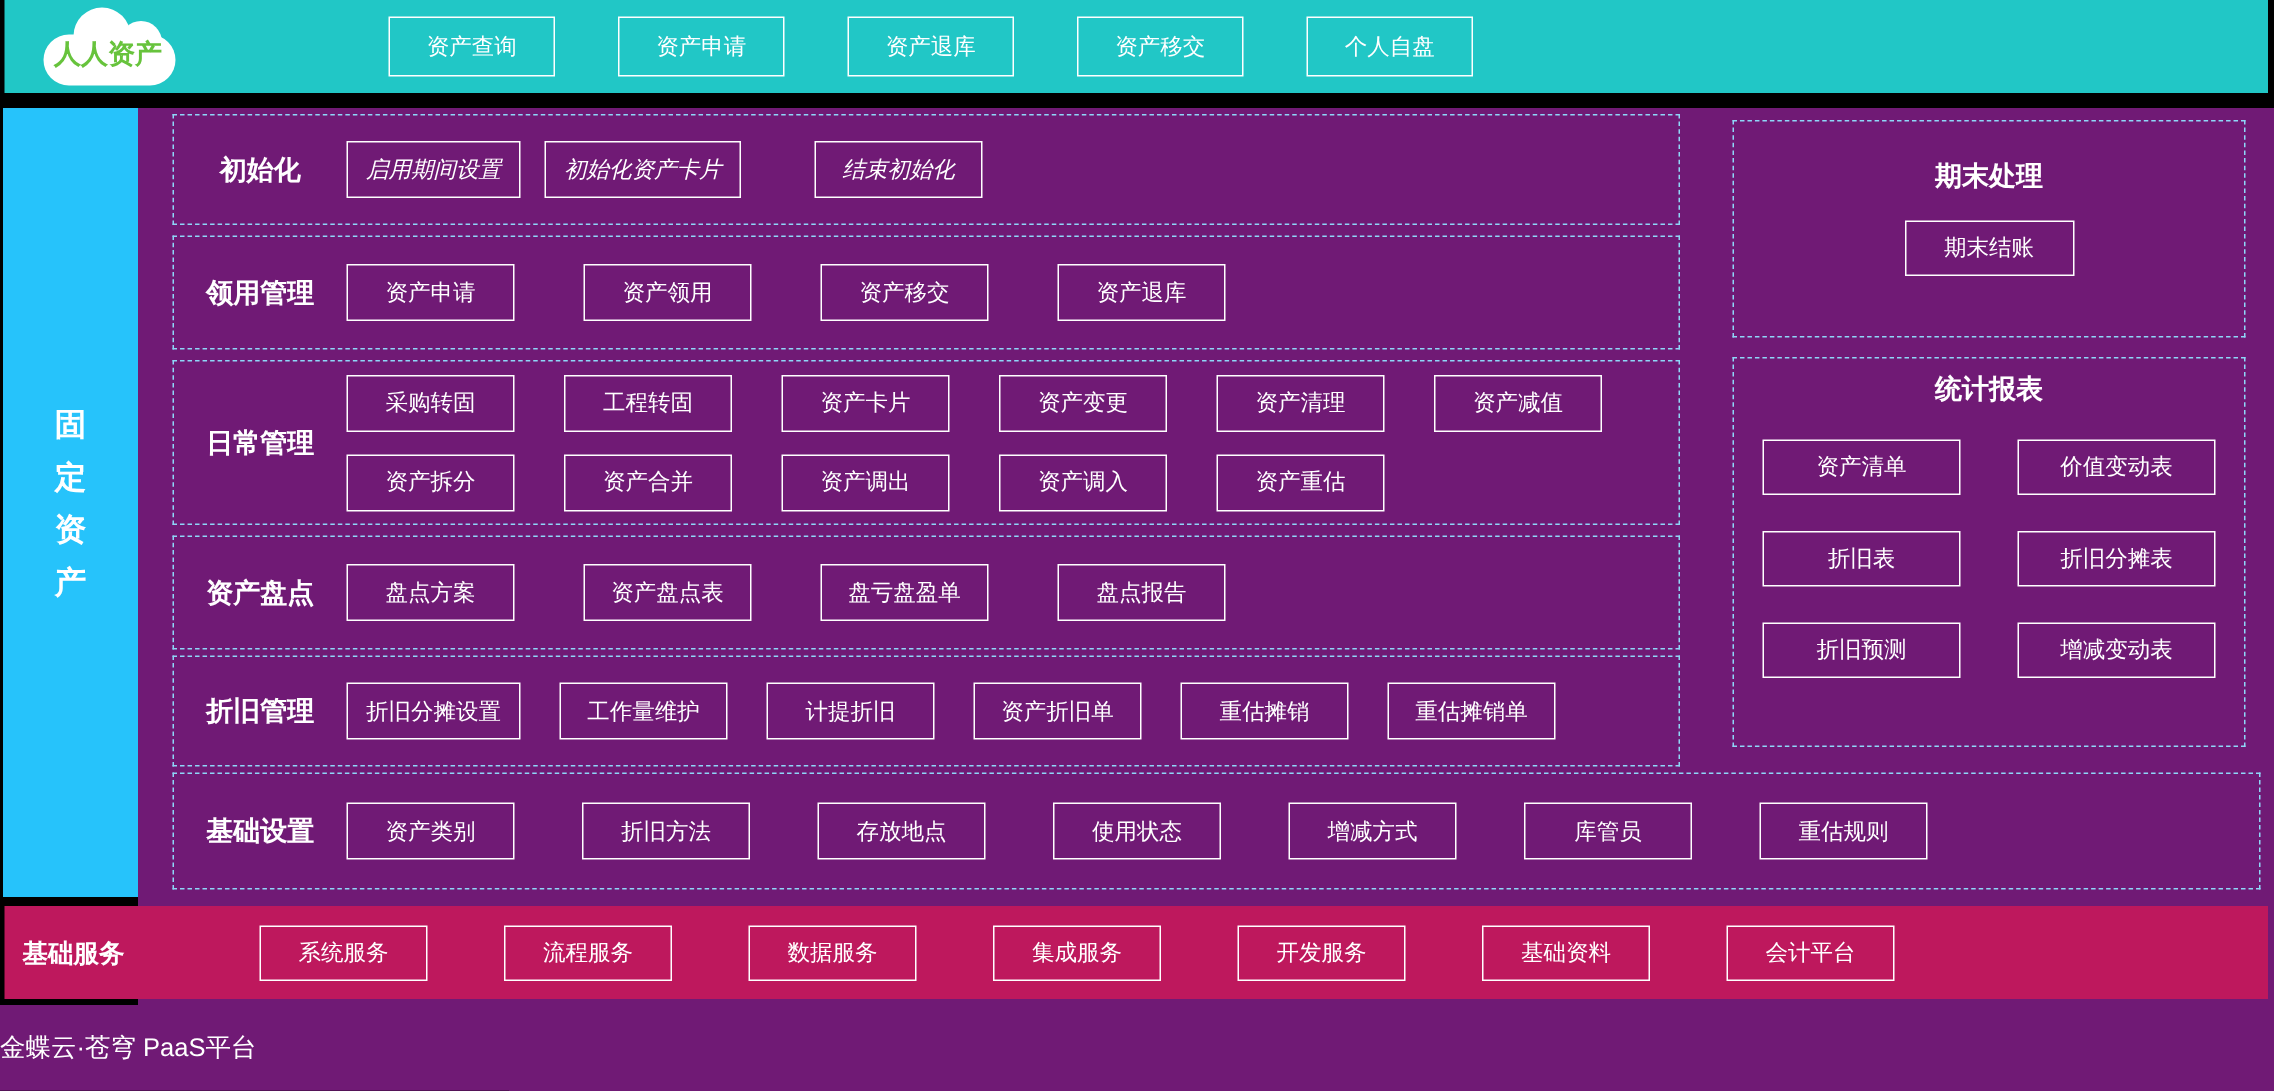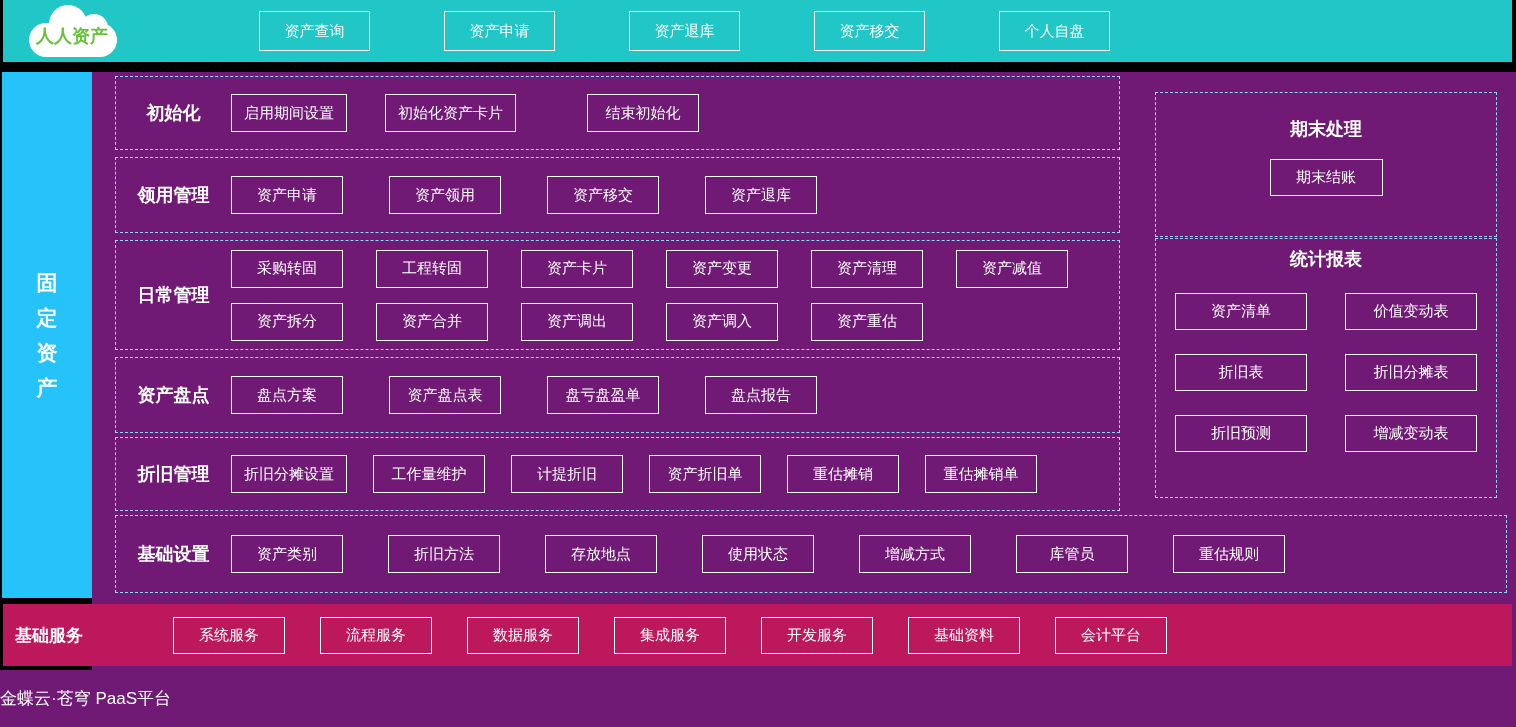--- a/index.html
+++ b/index.html
@@ -12,21 +12,21 @@
   
   .topbar {
     position:absolute; left:3px; top:0; width:1509px; height:62px;
     background:#21c7c6; display:flex; align-items:center;
   }
   .cloud { position:relative; margin-left:26px; width:88px; height:52px; flex-shrink:0; }
   .cloud-body { position:absolute; bottom:0; left:0; width:88px; height:34px; background:#fff; border-radius:17px; }
   .cloud-top  { position:absolute; left:20px; top:0; width:38px; height:38px; border-radius:50%; background:#fff; }
   .cloud-top2 { position:absolute; right:9px; top:9px; width:28px; height:28px; border-radius:50%; background:#fff; }
   .cloud-text { position:absolute; left:7px; bottom:9px; color:#67c33c; font-weight:bold; font-size:18px; z-index:2; white-space:nowrap; }
-  .topbar-buttons { display:flex; gap:74px; margin-left:142px; }
+  .topbar-buttons { display:flex; gap:42px; margin-left:142px; }
 
   .btn-outline {
     border:1px solid #fff; color:#fff; background:transparent;
     display:flex; align-items:center; justify-content:center;
     font-size:15px; box-sizing:border-box; cursor:pointer; white-space:nowrap;
   }
   .topbar .btn-outline { width:111px; height:40px; }
 
   
   .sidebar {
@@ -47,55 +47,55 @@
     width:115px; text-align:center; color:#fff; font-weight:bold; font-size:18px;
     flex-shrink:0; white-space:nowrap;
   }
   .section-buttons { display:flex; align-items:center; flex-wrap:wrap; flex:1; }
   .btn {
     border:1px solid #fff; color:#fff; background:transparent;
     min-width:112px; height:38px; padding:0 12px;
     display:flex; align-items:center; justify-content:center;
     font-size:15px; box-sizing:border-box; cursor:pointer; white-space:nowrap;
   }
-  .gap38 { gap:38px; } .gap46 { gap:46px; } .gap33 { column-gap:33px; row-gap:15px; }
+  .gap38 { gap:16px;font-style:italic; } .gap46 { gap:46px; } .gap33 { column-gap:33px; row-gap:15px; }
   .gap26 { gap:26px; } .gap45 { gap:45px; }
   .ml-extra { margin-left:33px; }
 
   .sec-init    { left:23px;  top:4px;   width:1005px; height:74px;  }
   .sec-ling    { left:23px;  top:85px;  width:1005px; height:76px;  }
   .sec-richang { left:23px;  top:168px; width:1005px; height:110px; }
   .sec-pandian { left:23px;  top:285px; width:1005px; height:76px;  }
   .sec-zhejiu  { left:23px;  top:365px; width:1005px; height:74px;  }
   .sec-jichu   { left:23px;  top:443px; width:1392px; height:78px;  }
 
   
   .panel {
     position:absolute; border:1px dashed #8ed7f8; box-sizing:border-box;
     display:flex; flex-direction:column; align-items:center;
   }
   .panel-title { color:#fff; font-weight:bold; font-size:18px; }
-  .panel-qimo   { left:1063px; top:20px;   width:342px; height:145px; padding-top:24px; }
+  .panel-qimo   { left:1063px; top:8px;   width:342px; height:145px; padding-top:24px; }
   .panel-qimo .panel-title { margin-bottom:18px; }
   .panel-tongji { left:1063px; top:166px; width:342px; height:260px; padding-top:8px; }
   .panel-tongji .panel-title { margin-bottom:22px; }
   .report-grid {
     display:grid; grid-template-columns:132px 132px; justify-content:space-between;
     width:100%; box-sizing:border-box; padding:0 19px; row-gap:24px;
   }
   .report-grid .btn, .panel-qimo .btn { min-width:0; width:132px; height:37px; padding:0; }
   .panel-qimo .btn { width:113px; }
 
   
   .services {
     position:absolute; left:3px; top:604px; width:1509px; height:62px;
     background:#be185d; display:flex; align-items:center;
   }
   .services-label { margin-left:12px; color:#fff; font-weight:bold; font-size:17px; white-space:nowrap; }
-  .services-buttons { display:flex; gap:35px; margin-left:90px; }
+  .services-buttons { display:flex; gap:51px; margin-left:90px; }
   .services .btn { height:37px; }
 
   
   .platform {
     position:absolute; left:0; top:670px; width:1516px; height:57px;
     background:#701a75; display:flex; align-items:center; justify-content:flex-start;
     color:#fff; font-size:17px;
   }
 </style>
 </head>

